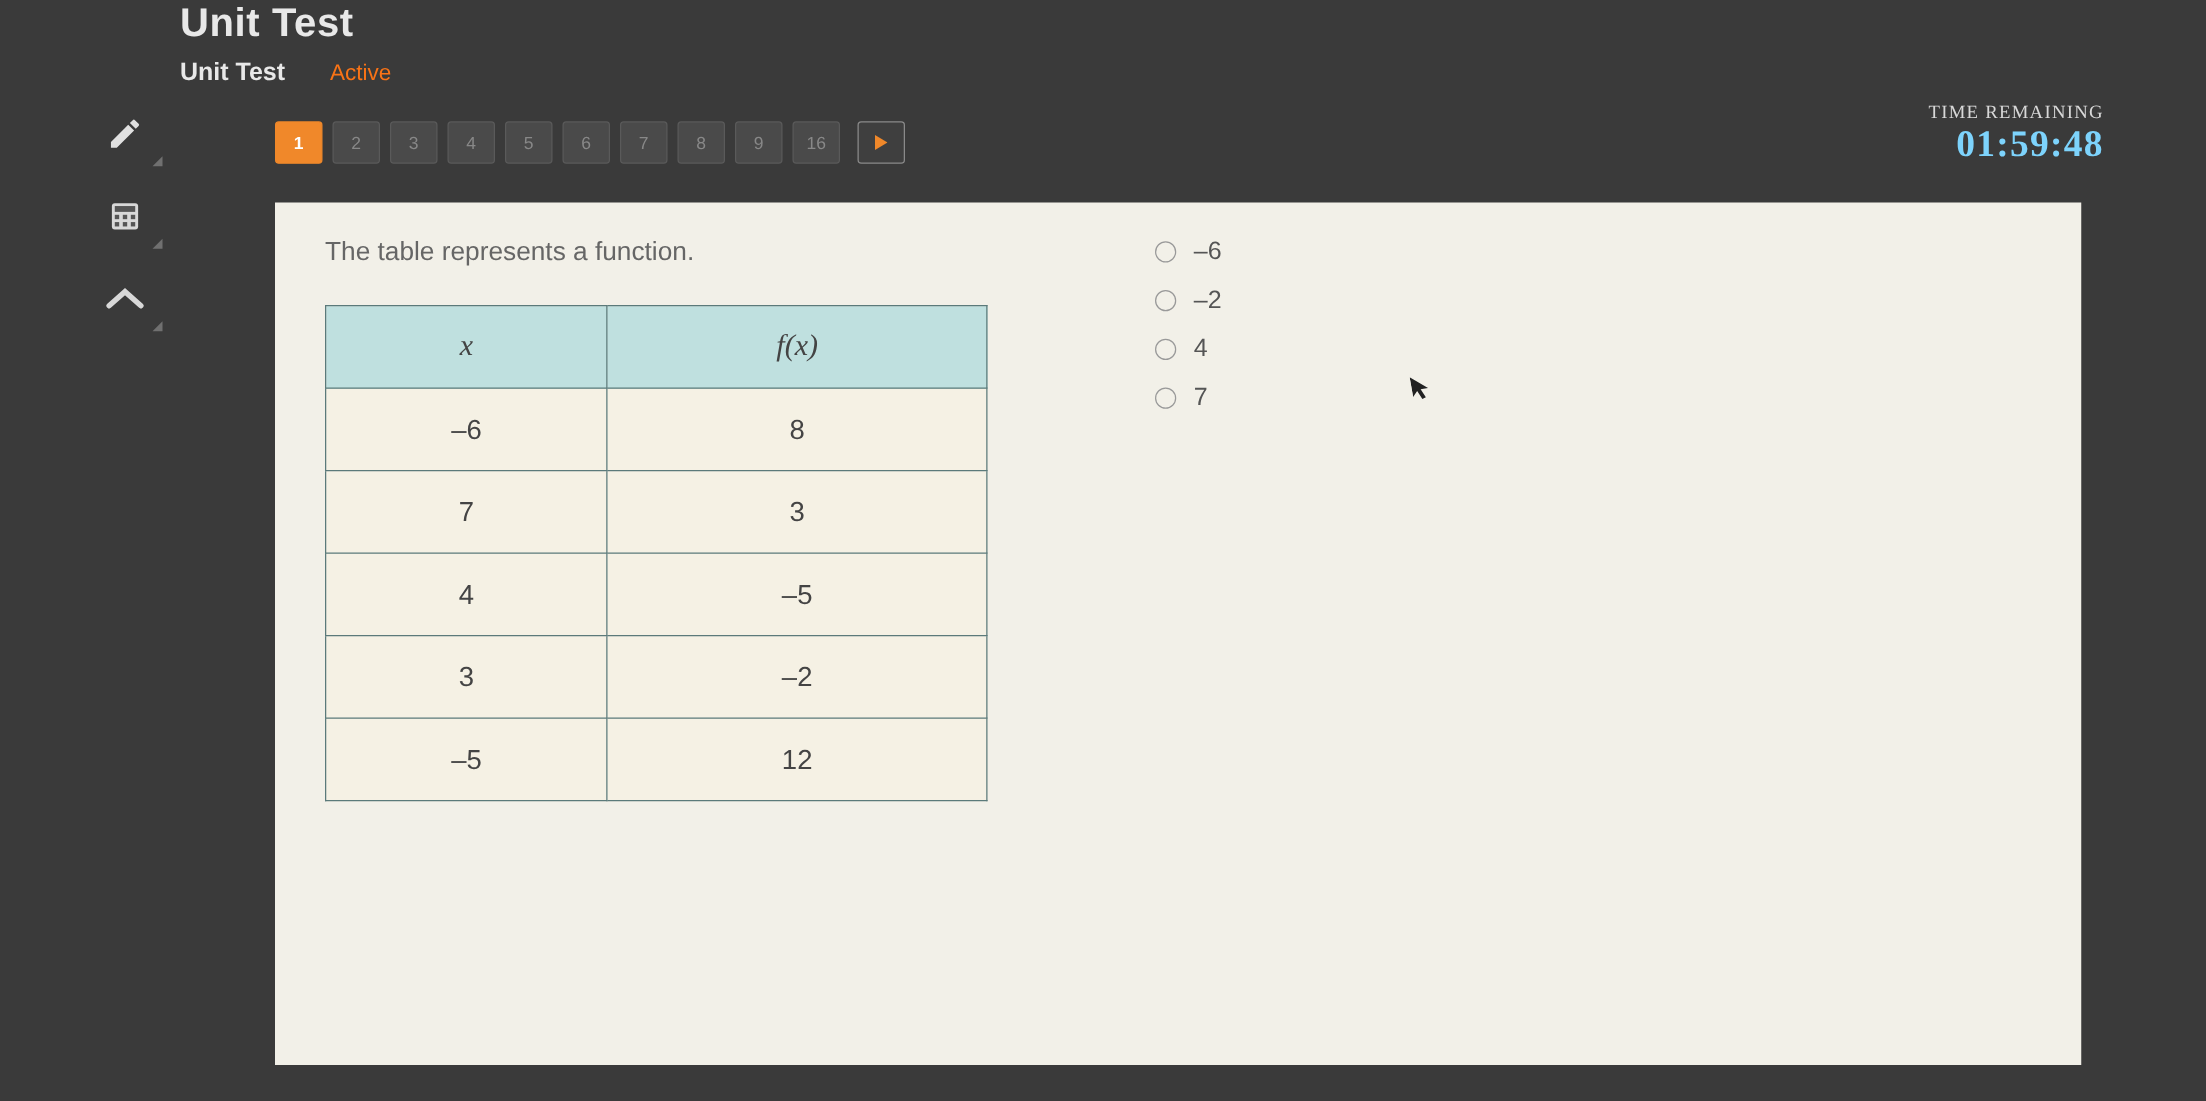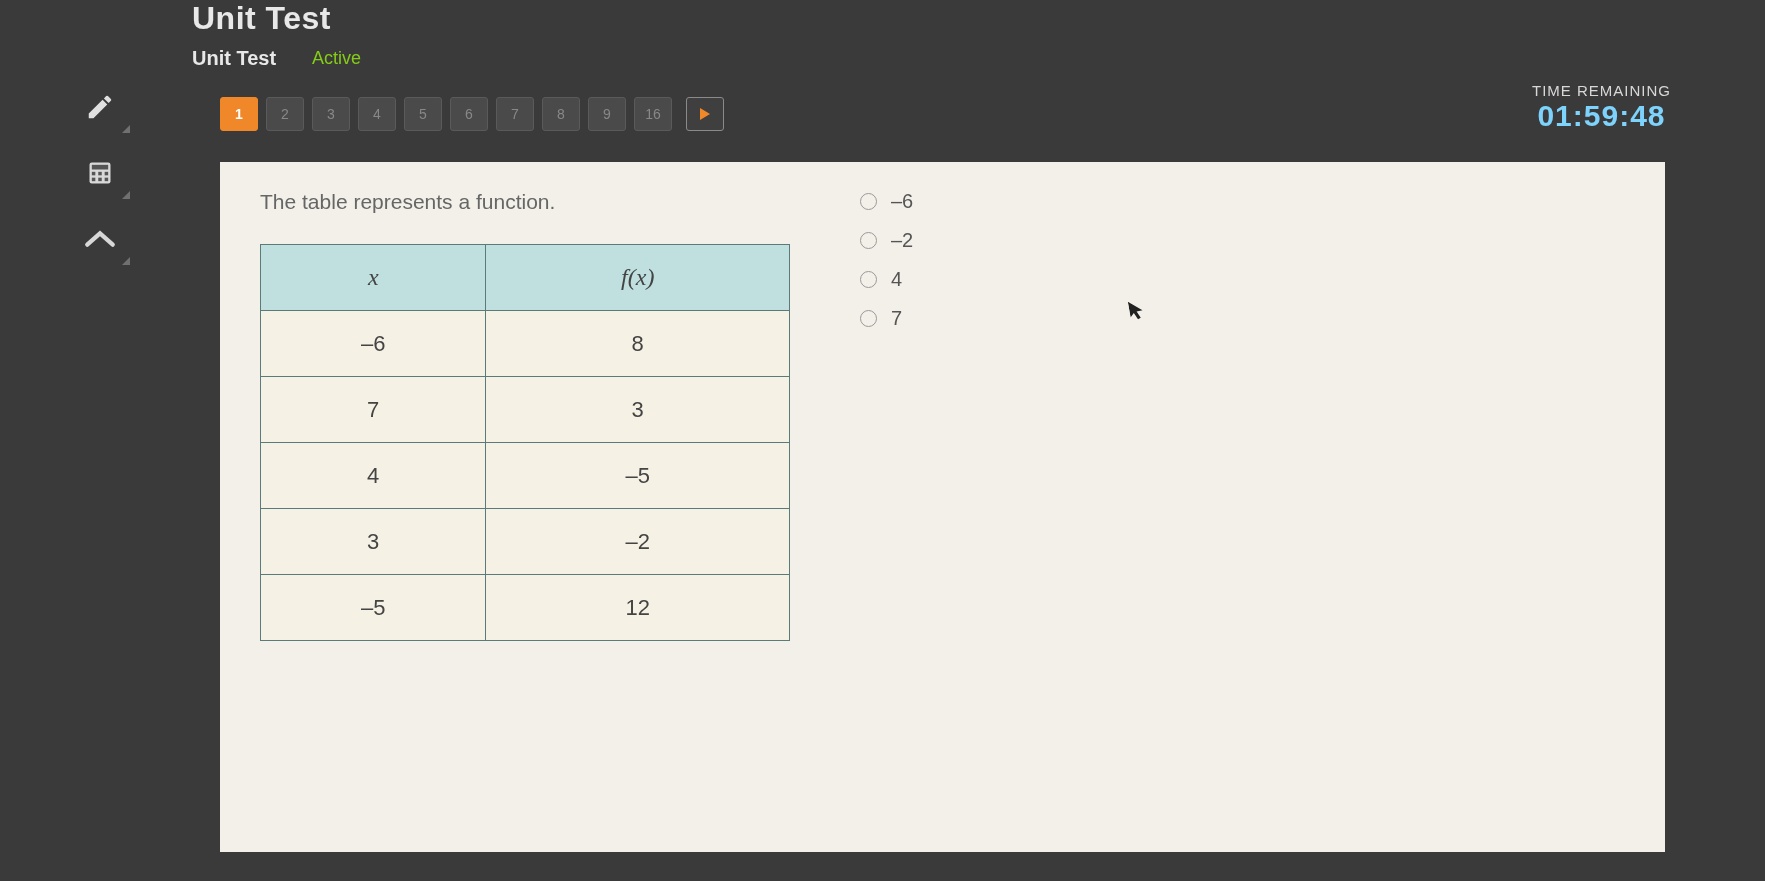--- a/index.html
+++ b/index.html
@@ -8,21 +8,21 @@
     font-family: Arial, sans-serif;
     width: 1765px;
     height: 881px;
     overflow: hidden;
     position: relative;
   }
   .outer {
     padding: 0 80px 0 80px;
   }
   .header-area {
-    margin-left: 112px;
+    margin-left: 64px;
     padding-top: 0;
   }
   .page-title {
     color: #e8e8e8;
     font-size: 32px;
     font-weight: bold;
     letter-spacing: 0.5px;
   }
   .sub-header {
     display: flex;
@@ -30,21 +30,21 @@
     gap: 36px;
     margin-top: 10px;
     margin-bottom: 18px;
   }
   .sub-title {
     color: #e8e8e8;
     font-size: 20px;
     font-weight: bold;
   }
   .sub-active {
-    color: #84cc16;
+    color: #f97316;
     font-size: 18px;
   }
   .nav-row {
     position: relative;
     display: flex;
     align-items: center;
     margin-left: 70px;
     height: 52px;
   }
   .tool-col {
@@ -106,44 +106,45 @@
     background: #3f3f3f;
     border: 1px solid #8a8a8a;
     display: flex;
     align-items: center;
     justify-content: center;
     border-radius: 3px;
     cursor: pointer;
   }
   .timer-box {
     position: absolute;
-    right: 94px;
+    right: 82px;
     top: 82px;
-    text-align: center;
+    text-align: right;
     color: #d8d8d8;
+    font-family: Liberation Serif, serif;
   }
   .timer-label {
     font-size: 15px;
     letter-spacing: 1px;
   }
   .timer-value {
     font-size: 30px;
     font-weight: bold;
     color: #7dd3fc;
     letter-spacing: 1px;
   }
   .content-panel {
     margin-left: 140px;
     margin-right: 20px;
     margin-top: 22px;
     background: #f2f0e8;
     height: 690px;
     padding: 28px 40px;
     display: flex;
-    gap: 32px;
+    gap: 96px;
     position: relative;
   }
   .left-col {
     width: 560px;
   }
   .prompt-text {
     color: #666;
     font-size: 21px;
     margin-bottom: 30px;
   }

